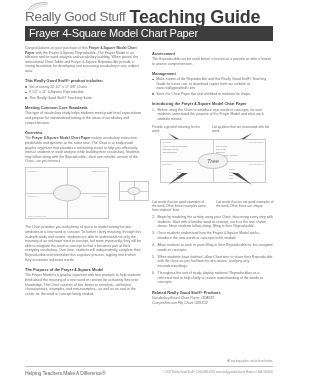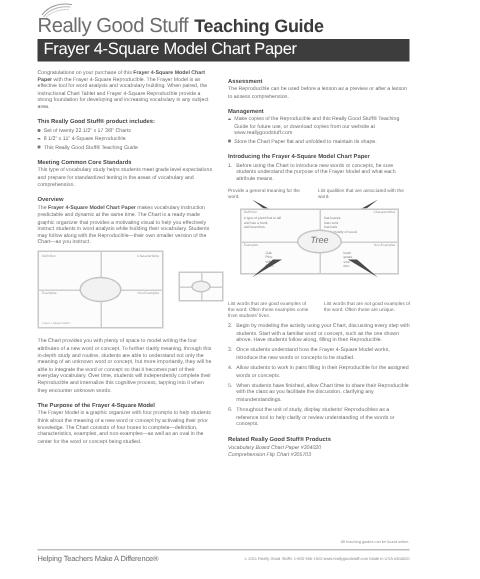--- a/index.html
+++ b/index.html
@@ -14,21 +14,21 @@
 
   
   .header{position:absolute;left:25px;top:6px;width:250px;}
   .logo-row{display:flex;align-items:flex-end;height:18px;position:relative;}
   .swoosh{position:absolute;left:2px;top:-4px;width:22px;height:10px;}
   .logo-really{
     font-size:13.5px;letter-spacing:-0.3px;color:#6d6d6d;
     font-weight:400;line-height:14px;white-space:nowrap;
   }
   .logo-teaching{
-    font-size:12px;letter-spacing:-0.2px;color:#3b3b3b;
+    font-size:18px;letter-spacing:-0.2px;color:#3b3b3b;
     font-weight:700;line-height:14px;white-space:nowrap;margin-left:4px;
   }
 
   .titlebar{
     position:absolute;left:25px;top:26px;width:248px;height:15px;
     background:#3d3d3d;
   }
   .titlebar span{
     display:block;color:#ffffff;font-size:11px;letter-spacing:-0.2px;
     line-height:15px;padding-left:4px;white-space:nowrap;

